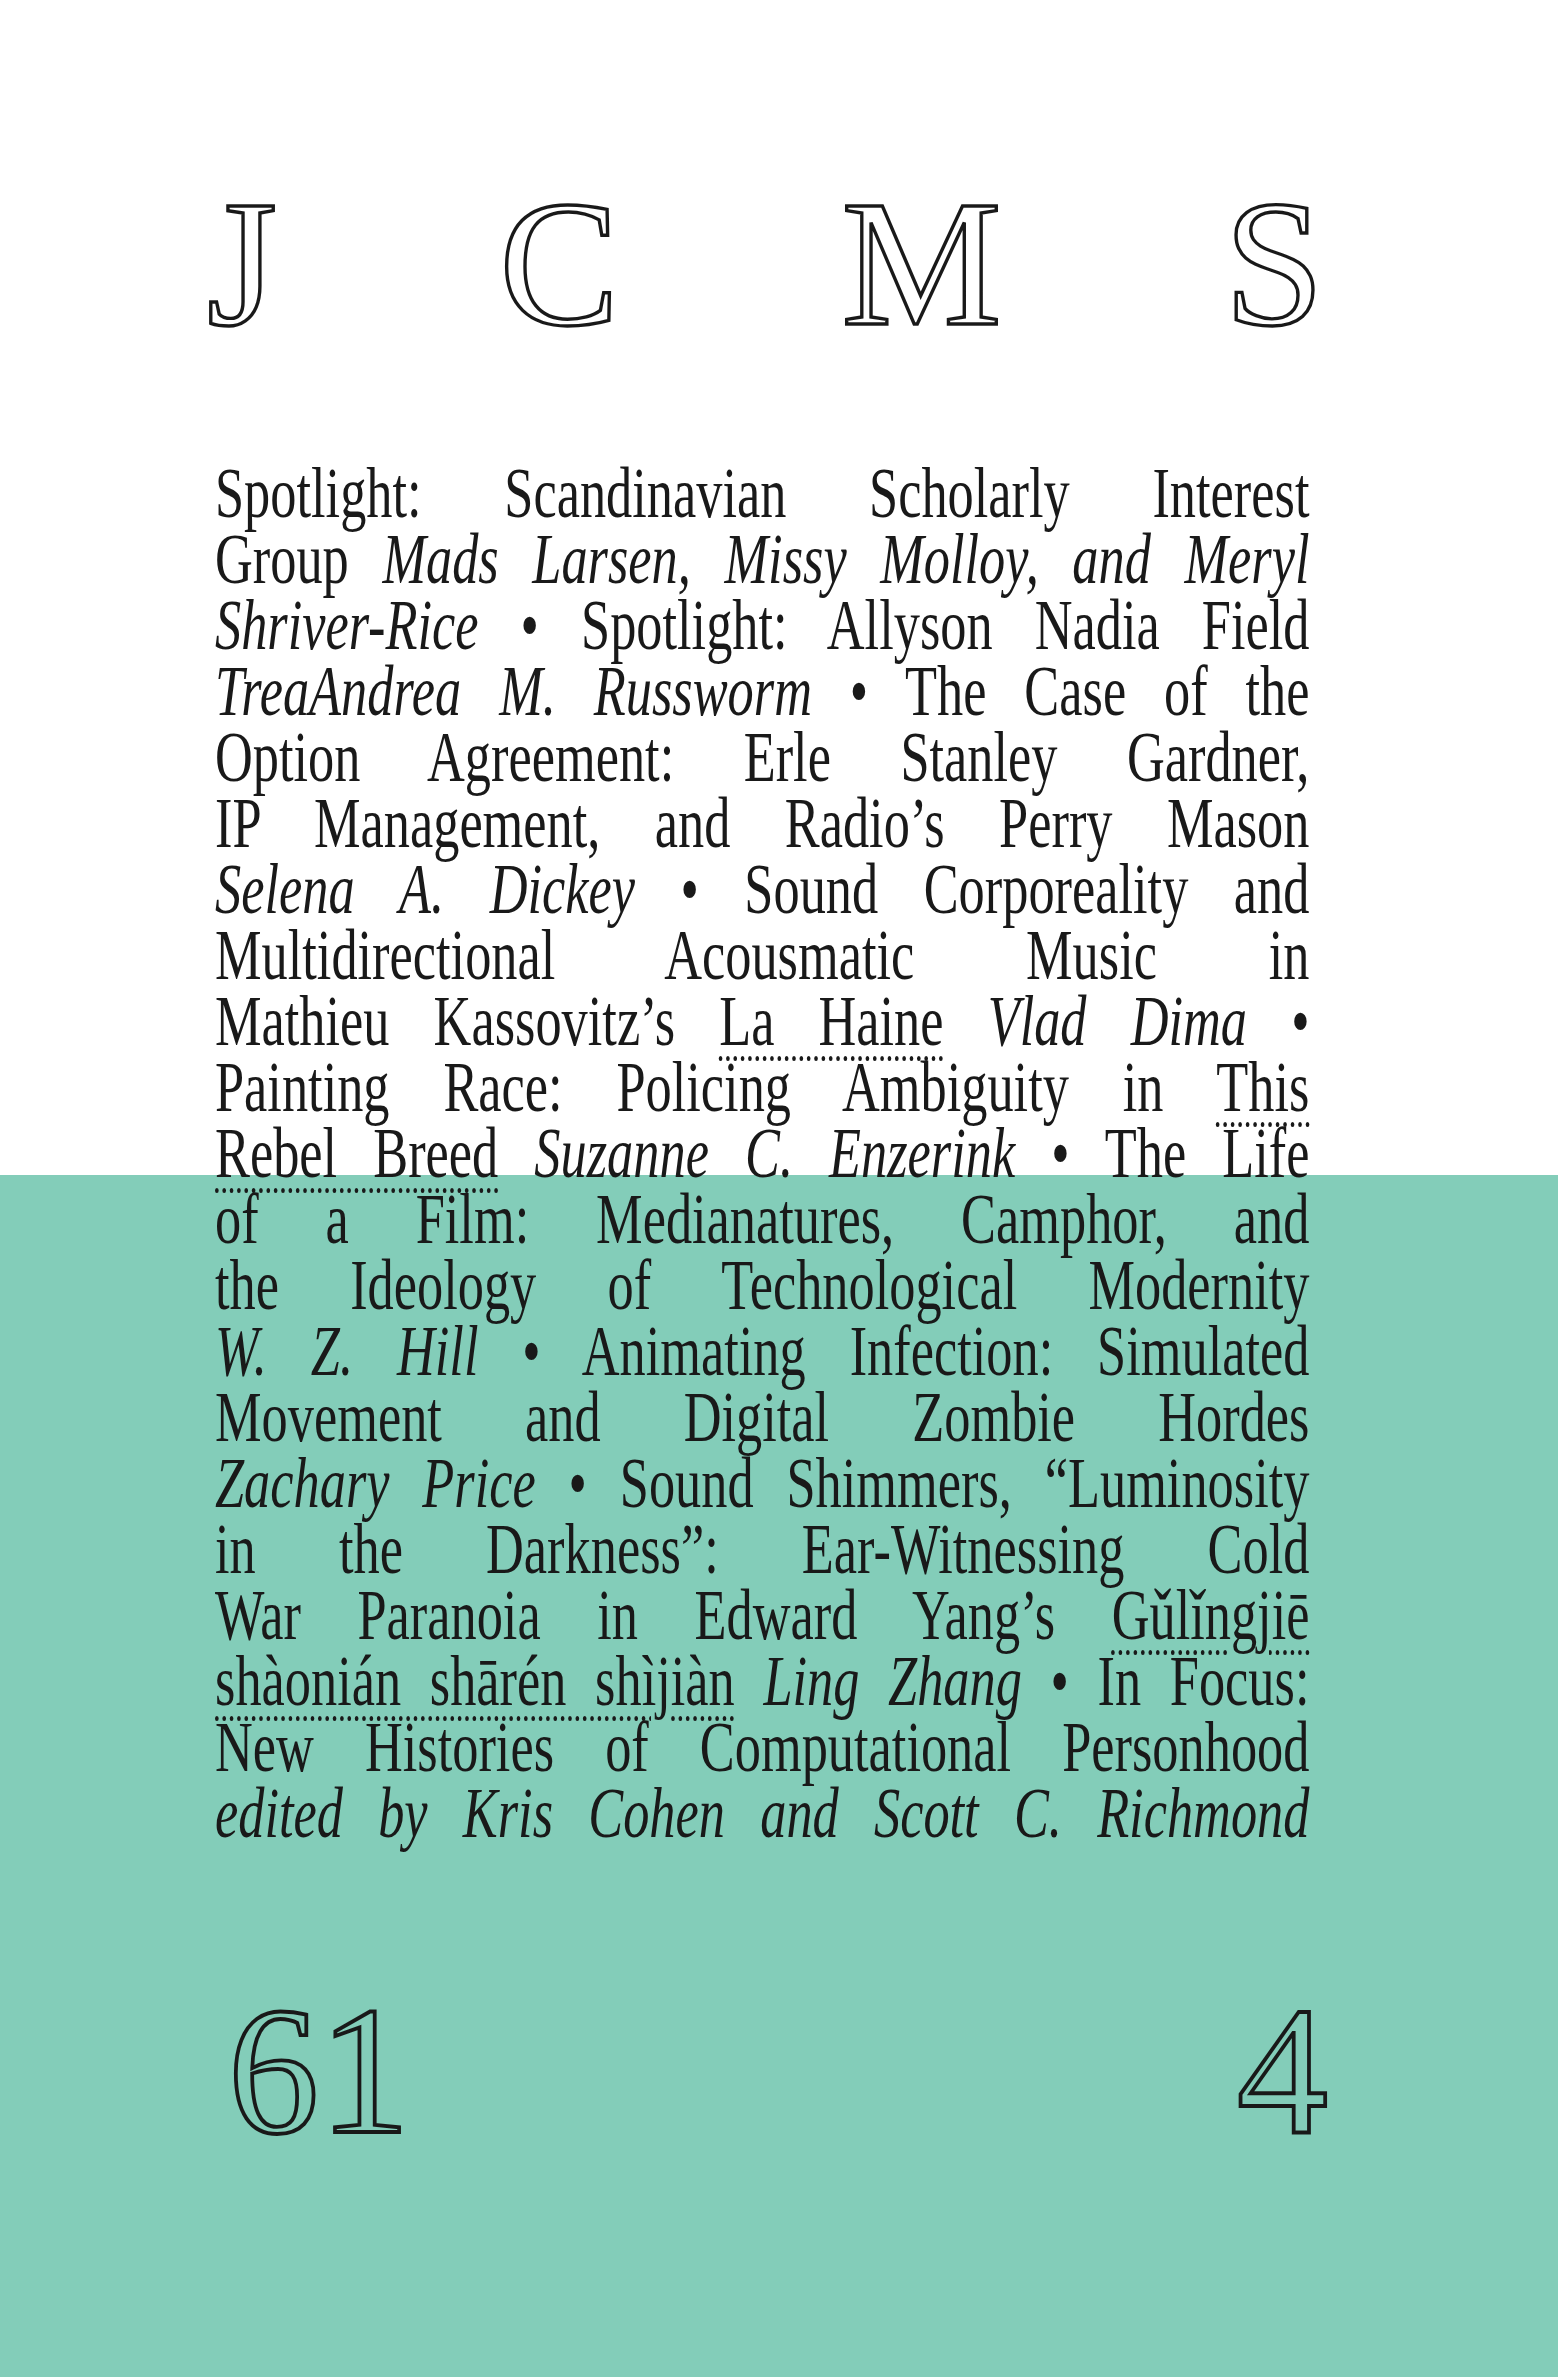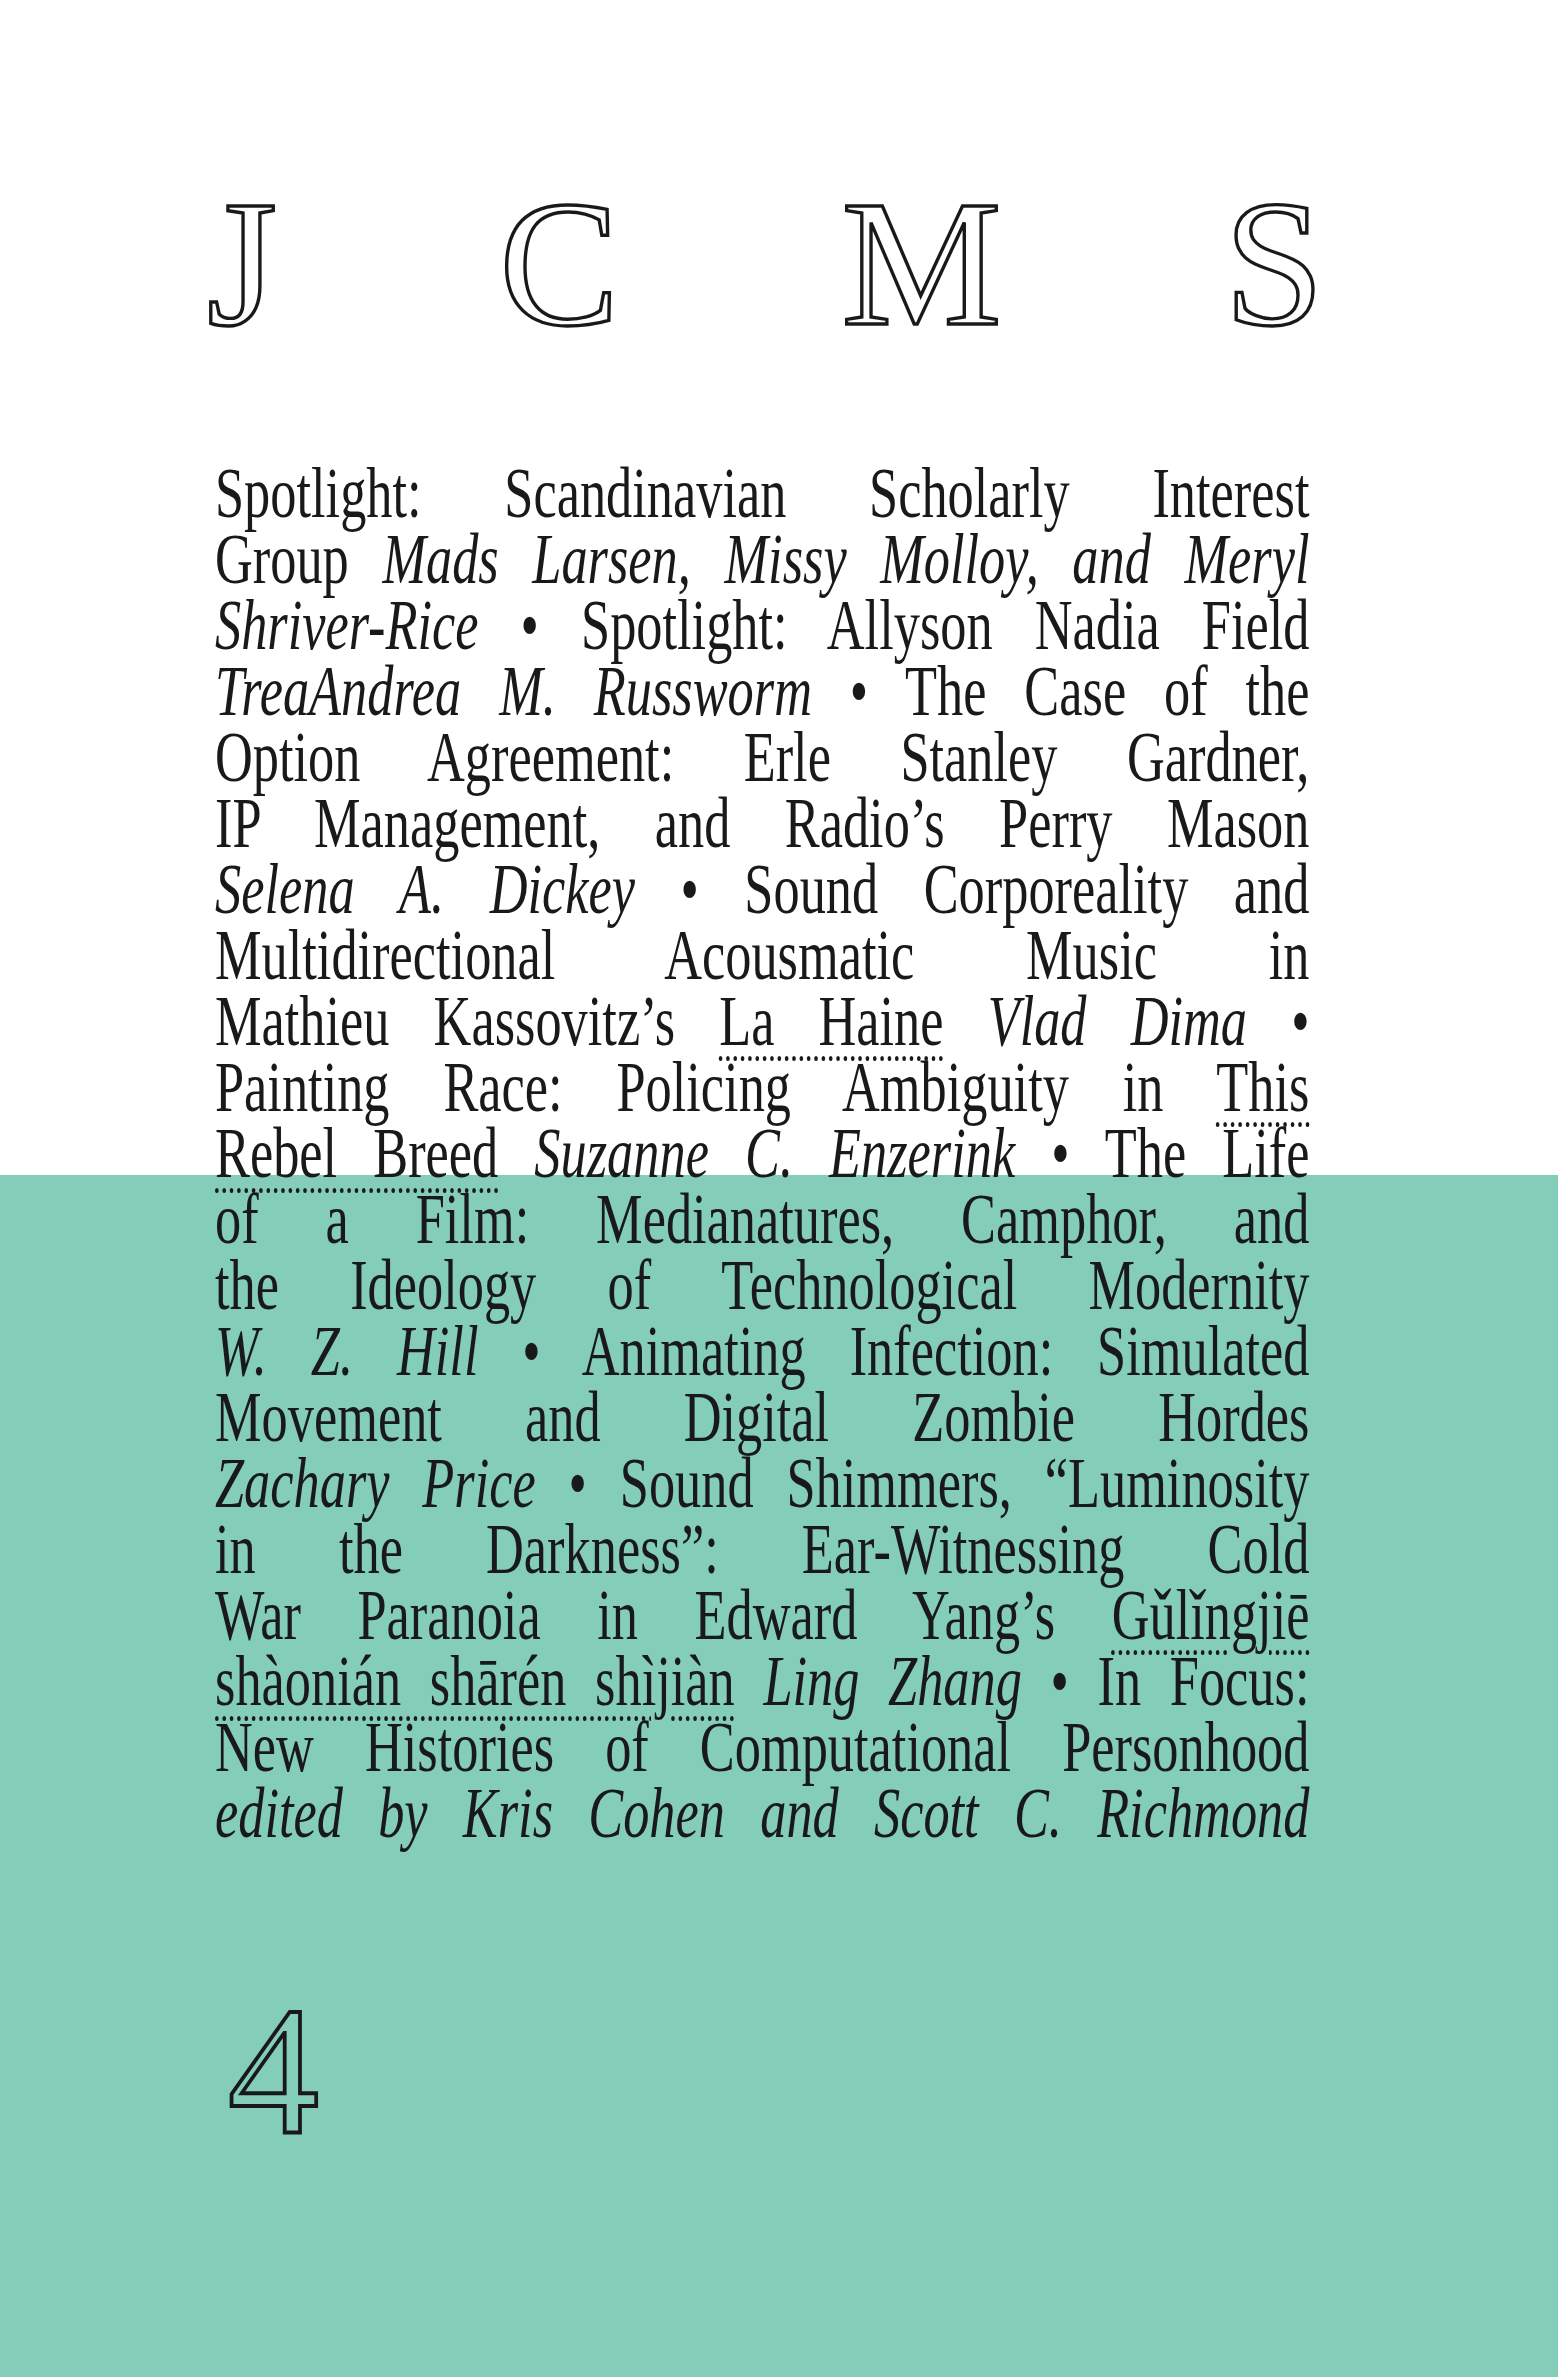--- a/index.html
+++ b/index.html
@@ -101,17 +101,18 @@
       <div class="line"><span class="rm">Movement and Digital Zombie Hordes</span></div>
       <div class="line"><span class="it">Zachary Price</span><span class="rm"> • Sound Shimmers, “Luminosity</span></div>
       <div class="line"><span class="rm">in the Darkness”: Ear-Witnessing Cold</span></div>
       <div class="line"><span class="rm">War Paranoia in Edward Yang’s </span><span class="ul">Gǔlǐngjiē</span></div>
       <div class="line"><span class="ul">shàonián shārén shìjiàn</span><span class="rm"> </span><span class="it">Ling Zhang</span><span class="rm"> • In Focus:</span></div>
       <div class="line"><span class="rm">New Histories of Computational Personhood</span></div>
       <div class="line"><span class="it">edited by Kris Cohen and Scott C. Richmond</span></div>
     </div>
 
   <div class="numbers-row">
+    <span>61</span>
     <span>4</span>
   </div>
 
 </div>
 
 
 </body></html>

